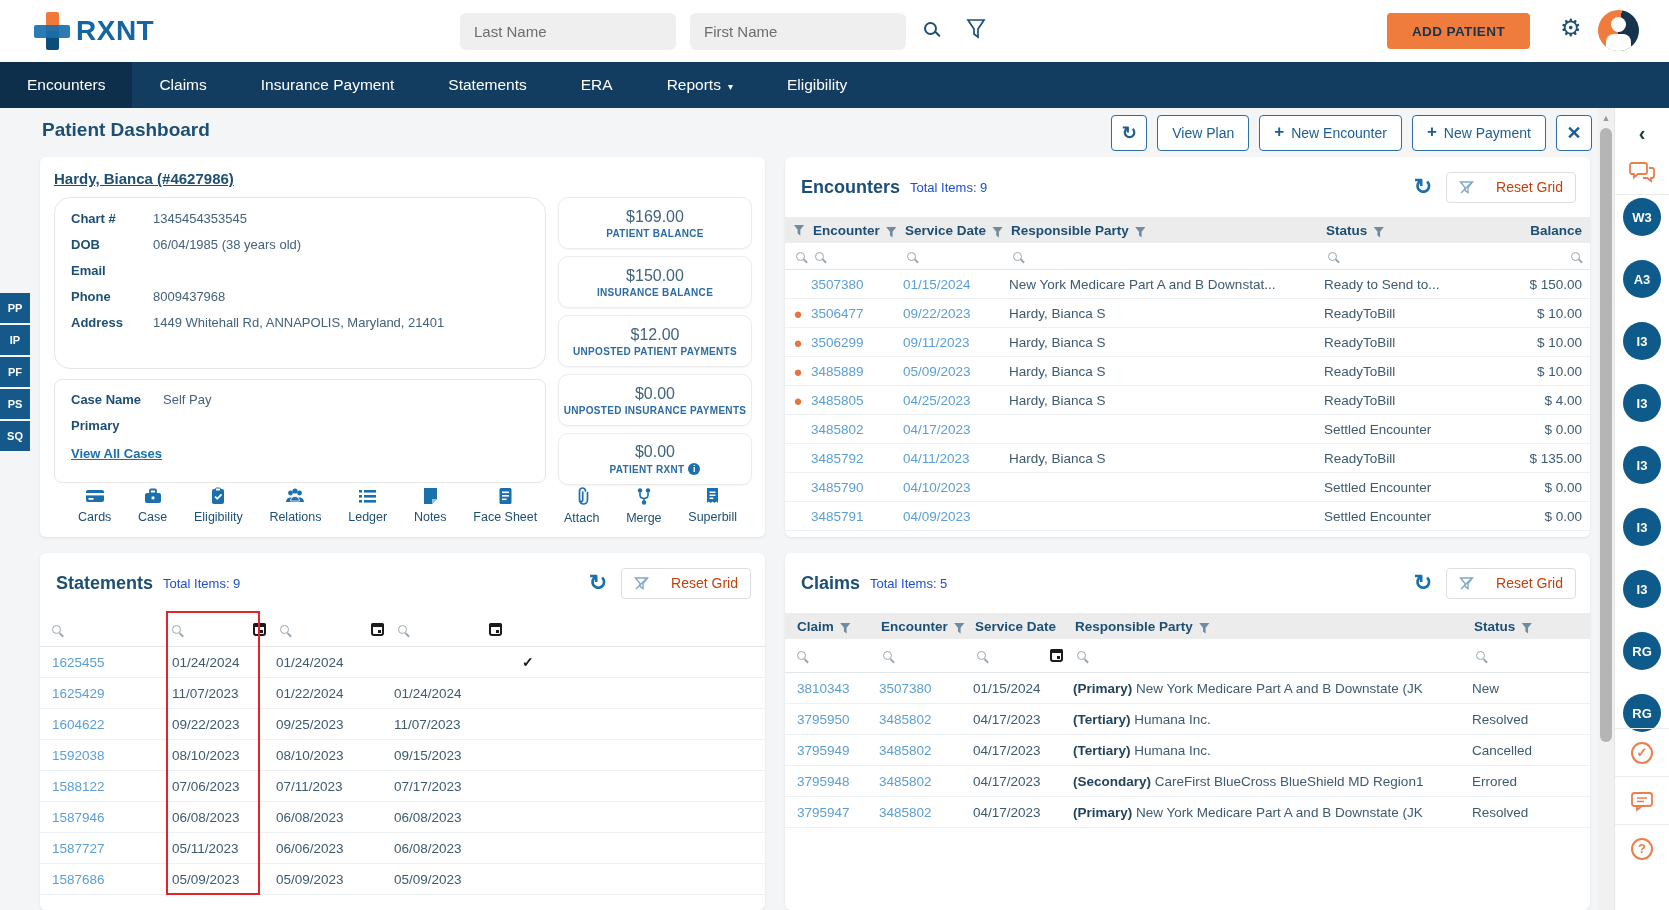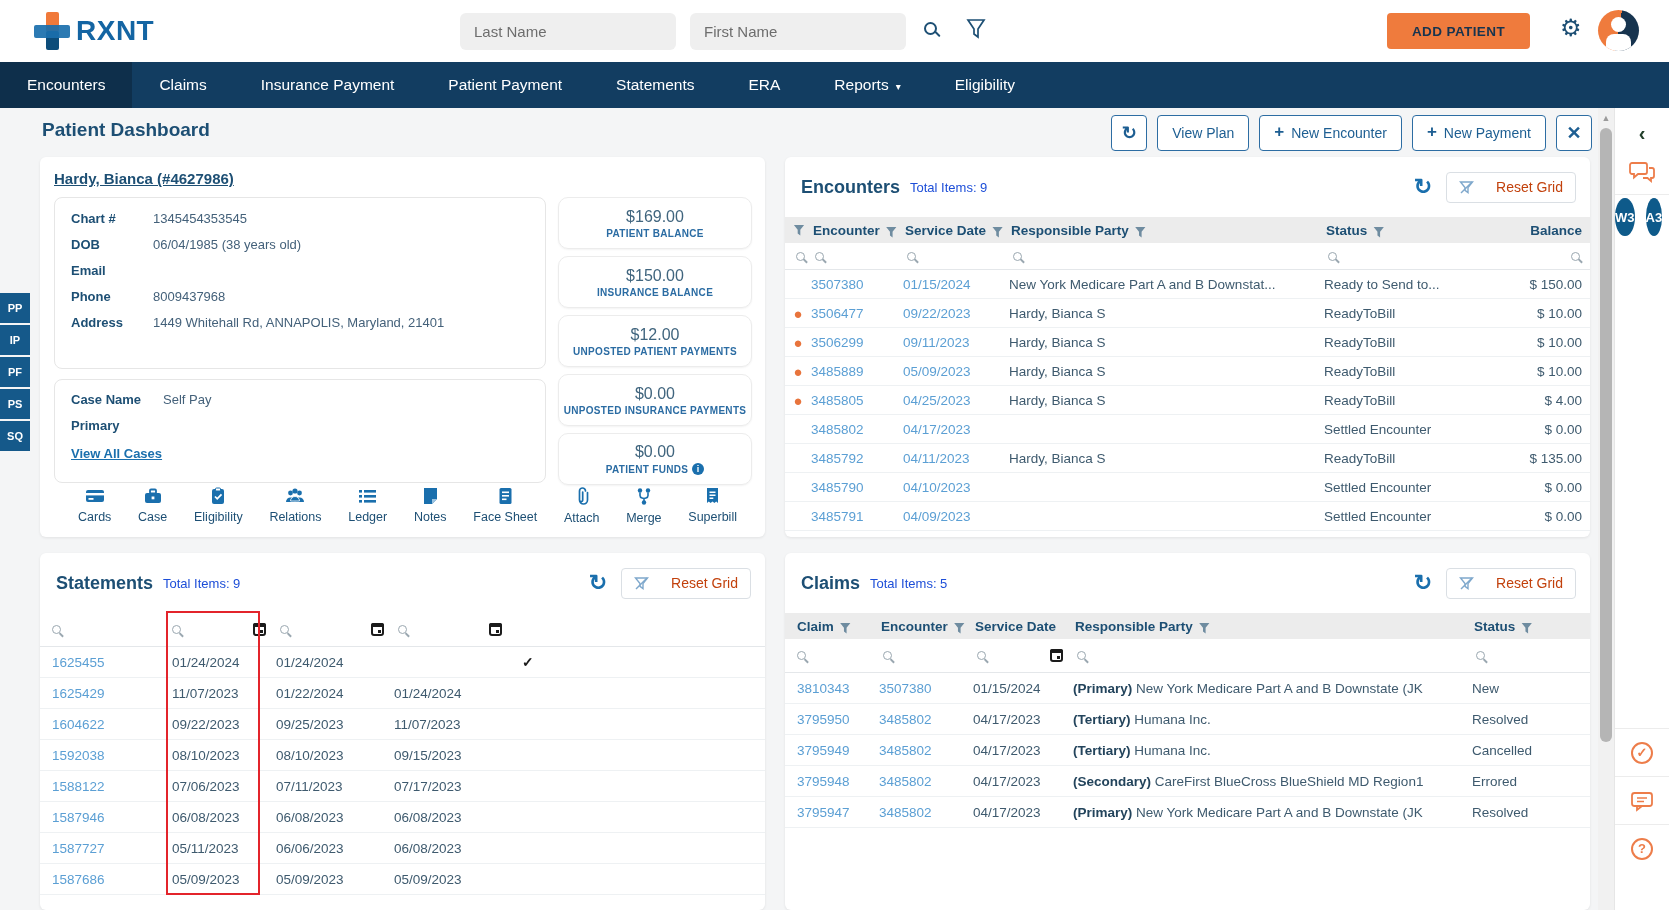--- a/index.html
+++ b/index.html
@@ -46,21 +46,21 @@
 
   
   .card { position:absolute; background:#fff; border-radius:6px; box-shadow:0 1px 3px rgba(0,0,0,.08); }
   #card-patient    { left:40px;  top:157px; width:725px; height:380px; }
   #card-encounters { left:785px; top:157px; width:805px; height:380px; }
   #card-statements { left:40px;  top:553px; width:725px; height:357px; overflow:hidden; }
   #card-claims     { left:785px; top:553px; width:805px; height:357px; overflow:hidden; }
 
   
   .pt-name { position:absolute; left:14px; top:13px; font-size:15px; font-weight:bold; color:#1d4f74; text-decoration:underline; cursor:pointer; }
-  .info-box { position:absolute; left:14px; top:40px; width:492px; height:172px; border:1px solid #e6e6e6; border-radius:8px; padding:12px 16px; }
+  .info-box { position:absolute; left:14px; top:40px; width:492px; height:172px; border:1px solid #e6e6e6; border-radius:16px; padding:12px 16px; }
   .info-row { display:flex; margin-bottom:8px; font-size:13px; line-height:18px; }
   .info-label { width:82px; font-weight:bold; color:#1d4f74; flex:none; }
   .info-value { color:#44617a; }
   .case-box { position:absolute; left:14px; top:222px; width:492px; height:104px; border:1px solid #e6e6e6; border-radius:8px; padding:12px 16px; }
   .case-row { display:flex; margin-bottom:11px; font-size:13px; }
   .case-label { width:92px; font-weight:bold; color:#1d4f74; flex:none; }
   .link { color:#1a6fad; font-weight:bold; text-decoration:underline; cursor:pointer; font-size:13px; }
   .stat-col { position:absolute; left:518px; top:40px; width:194px; display:flex; flex-direction:column; gap:7px; }
   .stat-box { height:52px; border:1px solid #ececec; border-radius:10px; box-shadow:0 1px 2px rgba(0,0,0,.05); display:flex; flex-direction:column; align-items:center; justify-content:center; gap:2px; }
   .stat-amount { font-size:16px; color:#40657e; }
@@ -105,21 +105,21 @@
   .check { color:#1b1b1b; font-weight:bold; font-size:14px; padding-left:10px; }
   .red-box { position:absolute; left:126px; top:58px; width:94px; height:284px; border:2px solid #e3242b; z-index:3; pointer-events:none; }
 
   
   .vscroll { position:absolute; left:1598px; top:108px; width:16px; height:802px; background:#f1f1f1; z-index:6; }
   .vs-arrow { color:#9a9a9a; font-size:9px; text-align:center; padding-top:5px; }
   .vs-thumb { position:absolute; left:2px; top:20px; width:12px; height:614px; background:#b5b5b5; border-radius:6px; }
   .right-rail { position:absolute; left:1614px; top:108px; width:55px; height:802px; background:#fff; border-left:1px solid #e6e6e6; z-index:6; }
   .rr-collapse { position:absolute; top:14px; left:0; width:100%; text-align:center; font-size:20px; font-weight:bold; color:#23402c; cursor:pointer; }
   .rr-chat { position:absolute; top:52px; left:0; width:100%; display:flex; justify-content:center; padding-bottom:10px; border-bottom:1px solid #ececec; cursor:pointer; }
-  .badges { position:absolute; top:90px; left:0; width:100%; display:flex; flex-direction:row; align-items:center; gap:11px; }
+  .badges { position:absolute; top:90px; left:0; width:100%; display:flex; flex-direction:column; align-items:center; gap:24px; }
   .badge { width:38px; height:38px; border-radius:50%; background:#0e5a8a; color:#fff; font-size:13px; font-weight:bold; display:flex; align-items:center; justify-content:center; cursor:pointer; }
   .rr-bottom { position:absolute; bottom:38px; left:0; width:100%; }
   .rr-cell { height:48px; display:flex; align-items:center; justify-content:center; border-top:1px solid #ececec; cursor:pointer; }
   .circle-icon { width:22px; height:22px; border:2px solid #ed7d4a; border-radius:50%; color:#ed7d4a; font-size:13px; font-weight:bold; display:flex; align-items:center; justify-content:center; }
 </style>
 </head>
 <body>
 
 <div class="topbar">
   <div class="logo">
@@ -145,23 +145,20 @@
 
 <div class="navbar">
   <div class="nav-item active">
       <span>Encounters</span>
     </div>
   <div class="nav-item">
       <span>Claims</span>
     </div>
   <div class="nav-item">
       <span>Insurance Payment</span>
-    </div>
-  <div class="nav-item">
-      <span>Patient Payment</span>
     </div>
   <div class="nav-item">
       <span>Statements</span>
     </div>
   <div class="nav-item">
       <span>ERA</span>
     </div>
   <div class="nav-item">
       <span>Reports</span>
       <span class="nav-caret">▾</span>
@@ -243,21 +240,21 @@
         <span class="stat-amount">$12.00</span>
         <span class="stat-label">UNPOSTED PATIENT PAYMENTS</span>
       </div>
     <div class="stat-box">
         <span class="stat-amount">$0.00</span>
         <span class="stat-label">UNPOSTED INSURANCE PAYMENTS</span>
       </div>
     <div class="stat-box">
         <span class="stat-amount">$0.00</span>
         <span class="stat-label">
-          <span>PATIENT FUNDS</span>
+          <span>PATIENT RXNT</span>
           <span class="info-i">i</span>
         </span>
       </div>
   </div>
   <div class="actions">
     <div class="action">
         <span>
           <svg width="20" height="18" viewBox="0 0 20 18">
             <rect x="1" y="3" width="18" height="12" rx="2" fill="#1a6fad"></rect>
             <rect x="1" y="6" width="18" height="2.4" fill="#fff"></rect>

